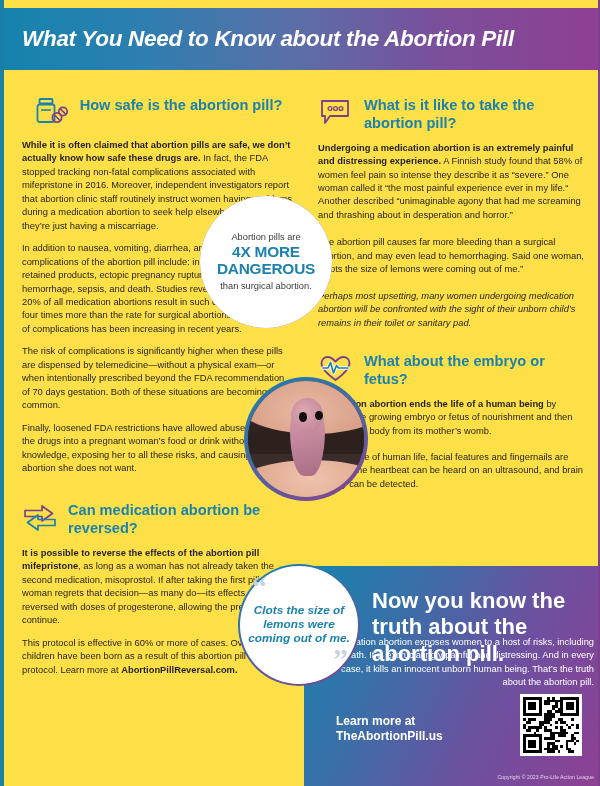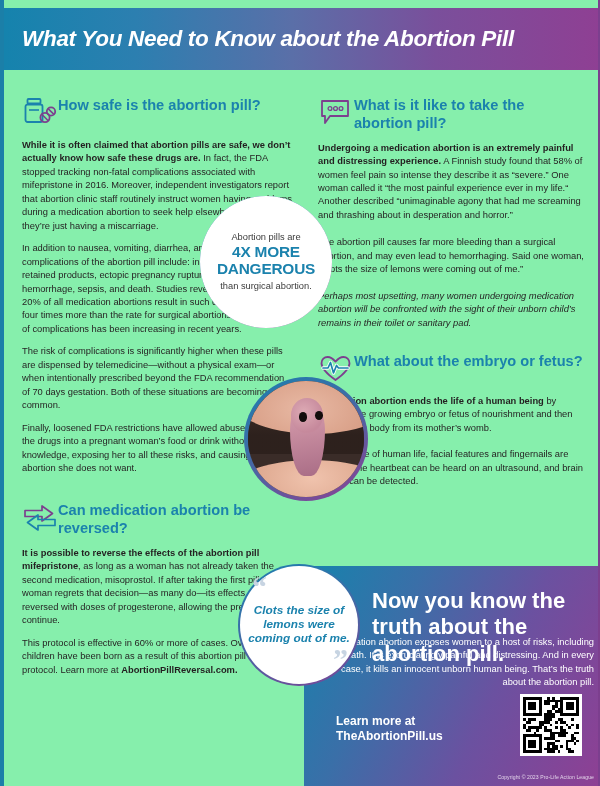--- a/index.html
+++ b/index.html
@@ -11,21 +11,21 @@
   body {
     font-family: "Liberation Sans", sans-serif;
     -webkit-font-smoothing: antialiased;
   }
 
   .page {
     position: relative;
     width: 600px;
     height: 786px;
     overflow: hidden;
-    background: #86efac;
+    background: #fde047;
     border-left: 4px solid #1b7fa8;
     border-right: 2px solid #7c3f8e;
   }
 
   
   .header {
     position: absolute;
     left: 0; top: 8px;
     width: 600px; height: 62px;
     background: linear-gradient(90deg, #1583ad 0%, #2c7fb0 22%, #5a6fa8 48%, #7a4f9b 72%, #8f3f93 100%);
@@ -51,21 +51,23 @@
   .col-right {
     position: absolute;
     left: 314px; top: 96px;
     width: 268px;
   }
 
   
   .sec-head {
     display: flex;
     align-items: flex-start;
+    gap: 10px;
     margin-bottom: 9px;
+    justify-content: center;
   }
   .sec-icon {
     flex: 0 0 auto;
     width: 36px; height: 34px;
     display: flex; align-items: center; justify-content: center;
   }
   .sec-title {
     color: #1b82ad;
     font-size: 14.6px;
     font-weight: bold;

